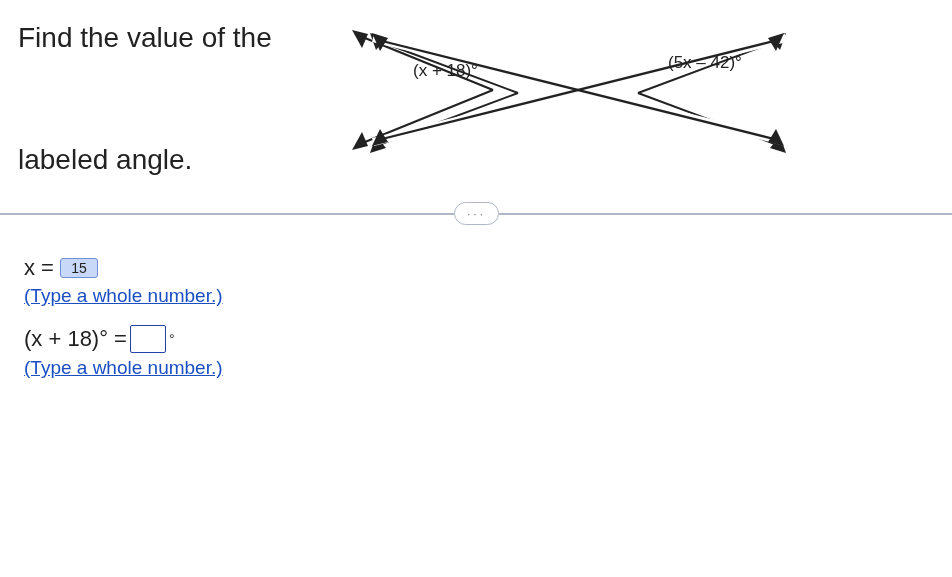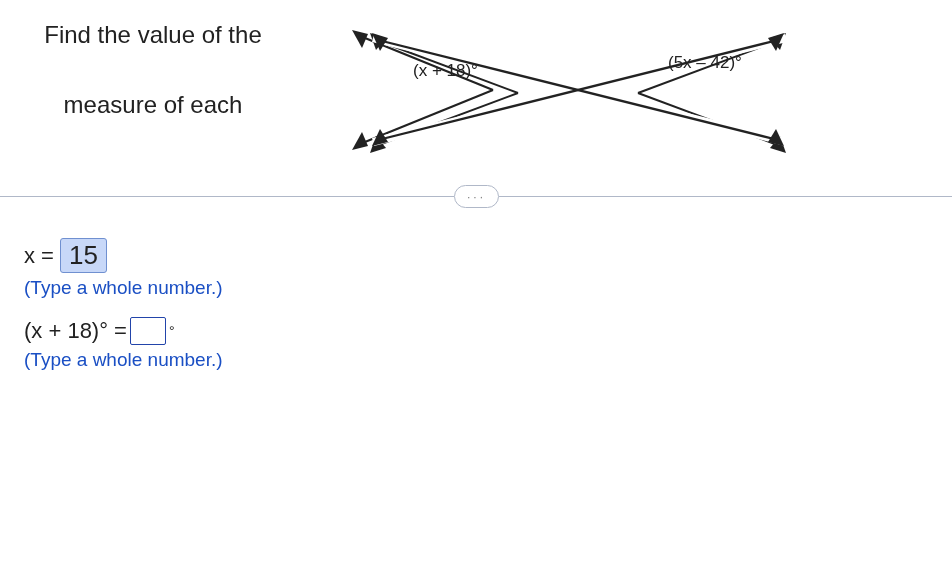--- a/index.html
+++ b/index.html
@@ -13,25 +13,24 @@
     }
 
     .top-section {
       display: flex;
       align-items: flex-start;
       padding: 18px 20px 10px 18px;
       gap: 30px;
     }
 
     .problem-text {
-      font-size: 24px;
+      font-size: 28px;
       line-height: 1.45;
       min-width: 270px;
       max-width: 310px;
-      text-align: center;
     }
 
     .diagram-container {
       flex: 1;
       display: flex;
       justify-content: flex-start;
       align-items: center;
       margin-top: 0px;
     }
 
@@ -76,40 +75,41 @@
       margin-bottom: 4px;
       gap: 6px;
     }
 
     .answer-box-filled {
       display: inline-block;
       background: #c8d8f8;
       border: 1.5px solid #7090d0;
       border-radius: 3px;
       padding: 1px 8px;
-      font-size: 26px;
+      font-size: 14px;
       color: #222;
       min-width: 38px;
       text-align: center;
     }
 
     .answer-box-empty {
       display: inline-block;
       background: #fff;
       border: 1.5px solid #2244aa;
       border-radius: 2px;
       width: 36px;
       height: 28px;
       vertical-align: middle;
     }
 
     .hint-text {
       color: #1a4fc4;
       font-size: 19px;
       margin-bottom: 18px;
+      text-decoration: underline;
     }
 
     .eq-row {
       display: flex;
       align-items: center;
       font-size: 22px;
       gap: 3px;
       margin-bottom: 4px;
     }
 
@@ -118,21 +118,22 @@
       vertical-align: super;
     }
   </style>
 </head>
 <body>
 
 <div class="top-section">
   <div class="problem-text">
     <span>Find the value of the</span><br>
     <br>
-    <span>measure of each</span><br>
+    <br>
+    <span>labeled angle.</span>
   </div>
 
   <div class="diagram-container">
     <svg class="diagram-svg" viewBox="0 0 520 145" xmlns="http://www.w3.org/2000/svg">
 
       <line x1="200" y1="75" x2="58" y2="22" stroke="#222" stroke-width="2"></line>
 
       <polygon points="52,15 68,20 58,32" fill="#222"></polygon>
 
       <line x1="200" y1="75" x2="58" y2="128" stroke="#222" stroke-width="2"></line>

